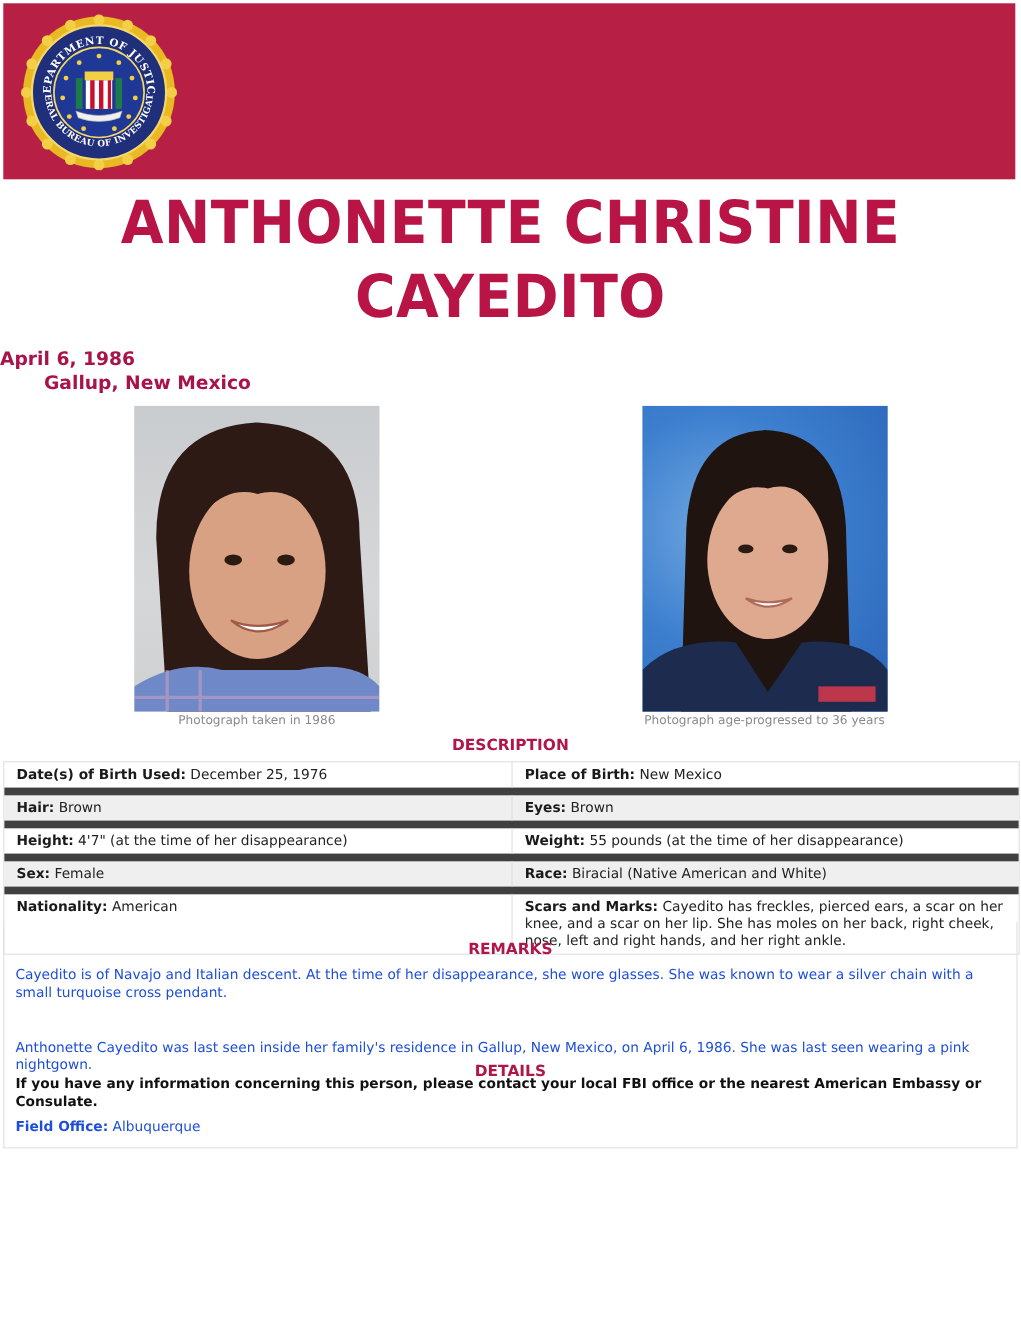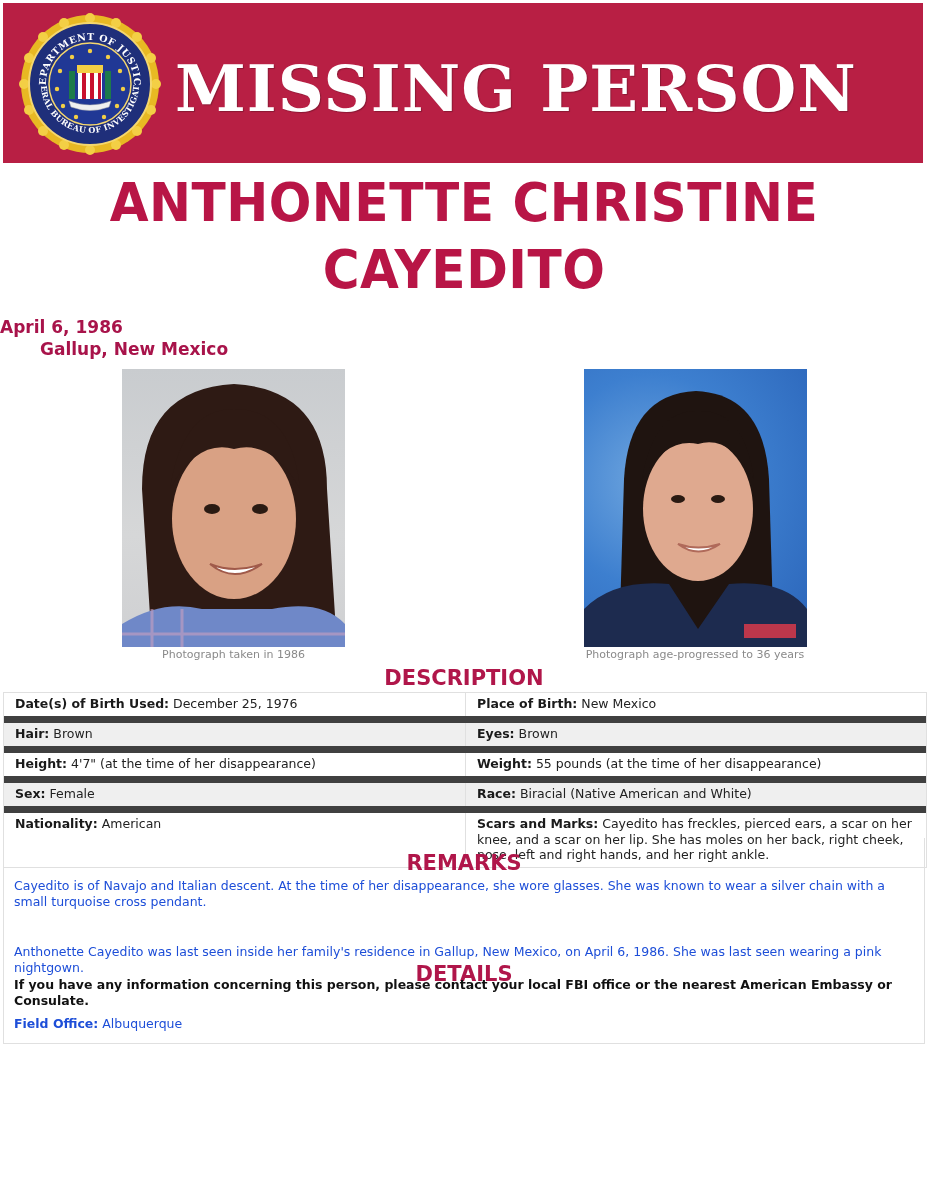--- a/index.html
+++ b/index.html
@@ -18,21 +18,21 @@
     .sub2 { top: 338px; padding-left: 40px; }
 
     .photo { position: absolute; top: 369px; width: 223px; height: 278px; overflow: hidden; }
     .photo-left { left: 122px; background: linear-gradient(180deg, #c9cccf 0%, #d6d7d8 60%, #cfd0d2 100%); }
     .photo-right { left: 584px; background: radial-gradient(ellipse at 30% 40%, #6fa6df 0%, #3d7fcf 45%, #2a63b8 100%); }
     .photo svg { display: block; }
     .caption { position: absolute; top: 648px; font-size: 11px; color: #8a8a8a; text-align: center; line-height: 14px; }
     .caption-left { left: 122px; width: 223px; }
     .caption-right { left: 570px; width: 250px; }
 
-    .section-head { position: absolute; left: 0; width: 928px; text-align: center; color: #b0164a; font-weight: bold; font-size: 21px; line-height: 24px; }
+    .section-head { position: absolute; left: 0; width: 928px; text-align: center; color: #b0164a; font-weight: bold; font-size: 14px; line-height: 24px; }
     .desc-head { top: 666px; }
 
     .desc-table { position: absolute; left: 3px; top: 692px; width: 922px; border: 1px solid #e0e0e0; }
     .desc-row { display: flex; }
     .desc-row.shade { background: #efefef; }
     .desc-cell { width: 50%; box-sizing: border-box; padding: 3px 11px; font-size: 12.5px; line-height: 15.5px; min-height: 23px; }
     .desc-cell.right { border-left: 1px solid #e0e0e0; }
     .desc-row + .desc-row { border-top: 7px solid #404040; }
     .lbl { font-weight: bold; }
     .val { color: #222; }
@@ -101,21 +101,20 @@
         <rect x="86" y="58" width="6" height="28" fill="#1d7a4a"></rect>
         <rect x="58" y="52" width="26" height="8" fill="#f3cf45"></rect>
         <rect x="59" y="60" width="24" height="26" fill="#ffffff"></rect>
         <rect x="63" y="60" width="4" height="26" fill="#c8102e"></rect>
         <rect x="71" y="60" width="4" height="26" fill="#c8102e"></rect>
         <rect x="79" y="60" width="3" height="26" fill="#c8102e"></rect>
         <path d="M 50 88 Q 71 96 92 88 L 90 94 Q 71 101 52 94 Z" fill="#f0f0f0" stroke="#aaa" stroke-width="0.5"></path>
       </g>
     </svg>
   </div>
-  <div class="banner-title">MISSING PERSON</div>
 </div>
 
 <div class="name name1">ANTHONETTE CHRISTINE</div>
 <div class="name name2">CAYEDITO</div>
 <div class="sub sub1">April 6, 1986</div>
 <div class="sub sub2">Gallup, New Mexico</div>
 
 <div class="photo photo-left">
   <svg width="223" height="278" viewBox="0 0 223 278">
     <path d="M 30 278 L 20 120 Q 20 20 112 15 Q 205 20 205 120 L 215 278 Z" fill="#2e1a14"></path>

